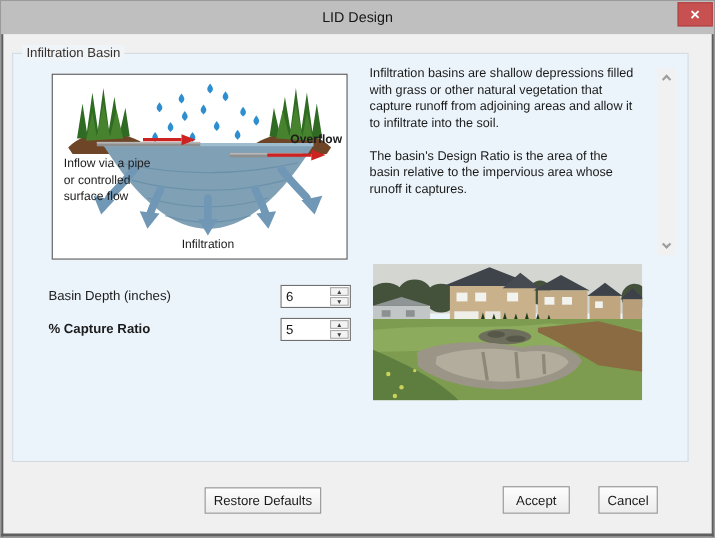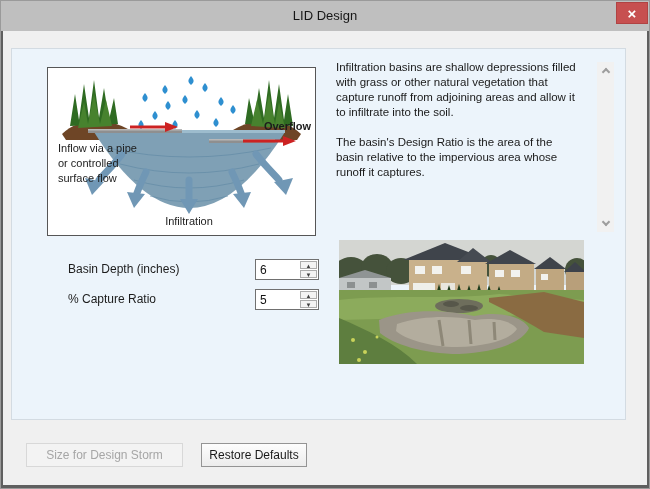--- a/index.html
+++ b/index.html
@@ -42,22 +42,22 @@
   .scrollbar {
     position:absolute; left:261px; top:2px; width:17px; height:170px; background:#f1f1f1;
   }
   .sb-btn { position:absolute; left:0; width:17px; height:17px; cursor:pointer; }
   .sb-up { top:0; } .sb-down { bottom:0; }
   .chev-up { width:6px; height:6px; border:solid #9d9d9d; border-width:2px 0 0 2px;
     transform:rotate(45deg); margin:7px auto 0; }
   .chev-down { width:6px; height:6px; border:solid #9d9d9d; border-width:0 2px 2px 0;
     transform:rotate(45deg); margin:4px auto 0; }
   .photo-box { position:absolute; left:327px; top:191px; width:245px; height:124px; overflow:hidden; }
-  .field-label { position:absolute; left:56px; font-size:12px; color:#1c1c1c; }
-  .fl-1 { top:213px; } .fl-2 { top:243px; }
+  .field-label { position:absolute; left:32px; font-size:12px; color:#1c1c1c; }
+  .fl-1 { top:213px; } .fl-2 { top:243px;font-weight:bold; }
   .spinner {
     position:absolute; left:243px; width:64px; height:21px;
     border:1px solid #707070; background:#fff; display:flex;
   }
   .sp-1 { top:210px; } .sp-2 { top:240px; }
   .spin-value {
     width:44px; border:none; outline:none; background:transparent;
     font-family:"Liberation Sans", sans-serif; font-size:12px; color:#111; padding:1px 0 0 4px;
   }
   .spin-btns { width:18px; display:flex; flex-direction:column; padding:1px 1px 1px 0; }
@@ -70,38 +70,39 @@
     position:absolute; left:450px; top:342px; width:128px; text-align:right;
     font-size:12px; color:#0000dd; text-decoration:underline; cursor:pointer;
   }
   .btn {
     position:absolute; height:24px; font-family:"Liberation Sans", sans-serif;
     font-size:12px; color:#1a1a1a; background:linear-gradient(#fdfdfd,#ececec);
     border:1px solid #949494; cursor:pointer;
   }
   .btn:disabled { background:#f3f3f3; border-color:#d8d8d8; color:#a6a6a6; cursor:default; }
   .btn-size { left:23px; top:412px; width:157px; }
-  .btn-restore { left:198px; top:412px; width:106px;text-align:center; }
+  .btn-restore { left:183px; top:412px; width:106px;text-align:center; }
   .btn-accept { left:454px; top:411px; width:61px; height:25px; }
   .btn-cancel { left:541px; top:411px; width:54px; height:25px; }
   svg text { font-family:"Liberation Sans", sans-serif; }
 </style>
 </head>
 <body>
 
 <div class="window">
   <div class="titlebar">
     <div class="title">LID Design</div>
     <div class="close-btn">
       <span class="close-glyph">×</span>
     </div>
   </div>
 
   <div class="client">
     <div class="groupbox">
+      <div class="groupbox-label">Infiltration Basin</div>
 
       <div class="diagram-box">
         <svg viewBox="0 0 267 167" width="267" height="167">
 
           <path d="M14,66 C30,50 58,48 82,62 L78,72 L18,72 Z" fill="#6e4526"></path>
           <path d="M253,66 C237,50 209,48 185,62 L189,72 L249,72 Z" fill="#6e4526"></path>
 
           <path d="M22,58 L27,26 L31,52 L36,16 L41,50 L46,12 L51,50 L56,20 L61,52 L66,30 L70,56 Z" fill="#2f6b22"></path>
           <path d="M30,60 L36,34 L40,56 L46,26 L52,56 L58,32 L64,58 Z" fill="#47822e"></path>
           <path d="M245,58 L240,26 L236,52 L231,16 L226,50 L221,12 L216,50 L211,20 L206,52 L201,30 L197,56 Z" fill="#2f6b22"></path>
@@ -258,16 +259,17 @@
       <div class="spinner sp-2">
         <input class="spin-value" type="text" value="5" style="">
         <div class="spin-btns">
           <div class="spin-btn"><span>▲</span></div>
           <div class="spin-btn"><span>▼</span></div>
         </div>
       </div>
 
     </div>
 
-    <button class="btn btn-size" disabled="">Size for Design Storm</button>
     <button class="btn btn-restore">Restore Defaults</button>
+    <button class="btn btn-accept">Accept</button>
+    <button class="btn btn-cancel">Cancel</button>
   </div>
 </div>
 
 </body></html>

